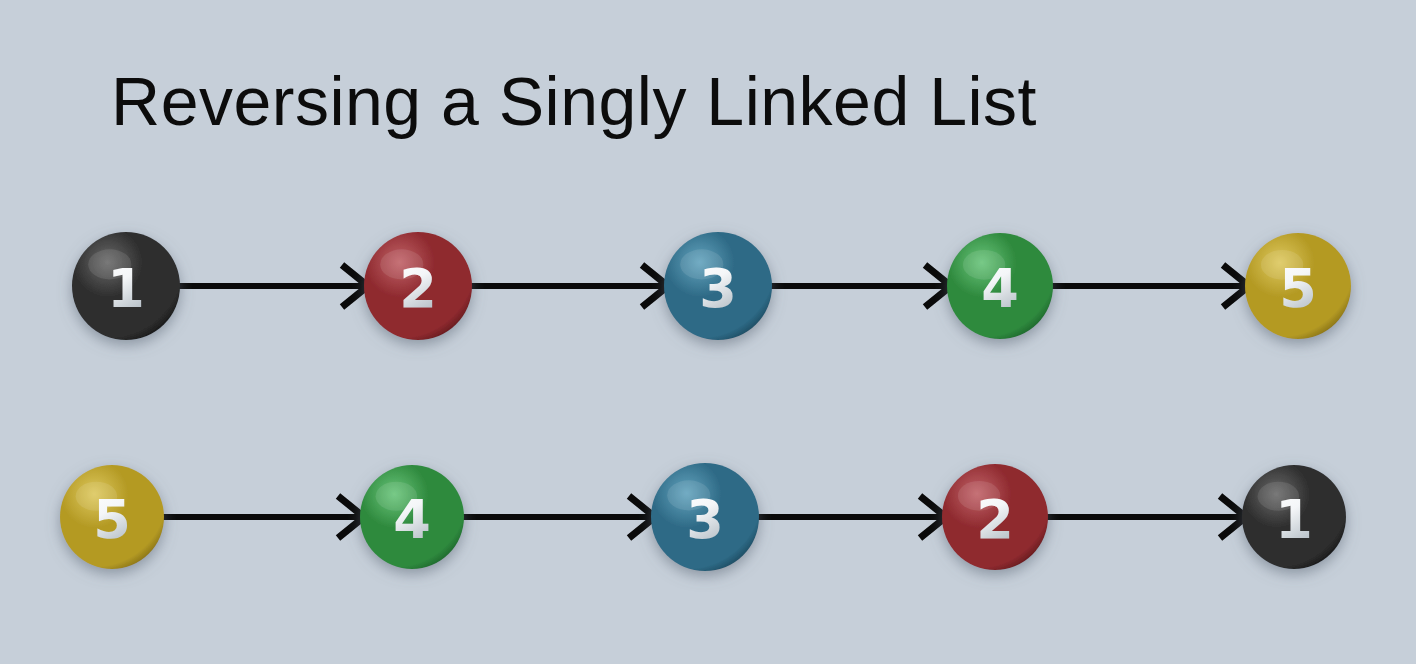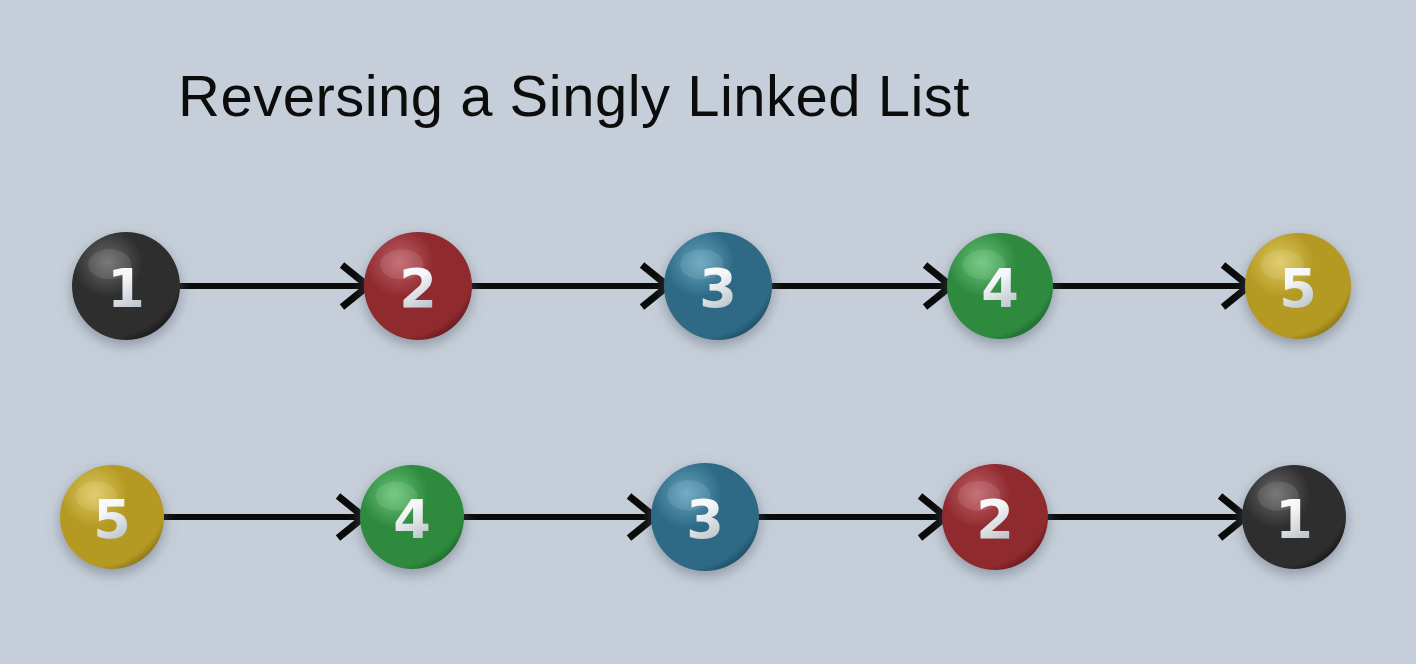--- a/index.html
+++ b/index.html
@@ -18,21 +18,21 @@
     height: 664px;
     background: #c6cfd9;
   }
   #title {
     position: absolute;
     left: 0;
     top: 62px;
     width: 1148px;
     text-align: center;
     font-family: "Liberation Sans", sans-serif;
-    font-size: 58px;
+    font-size: 68px;
     font-weight: 400;
     letter-spacing: 0.5px;
     color: #0c0c0c;
     white-space: nowrap;
   }
   .diagram-svg {
     position: absolute;
     left: 0;
     top: 0;
   }

